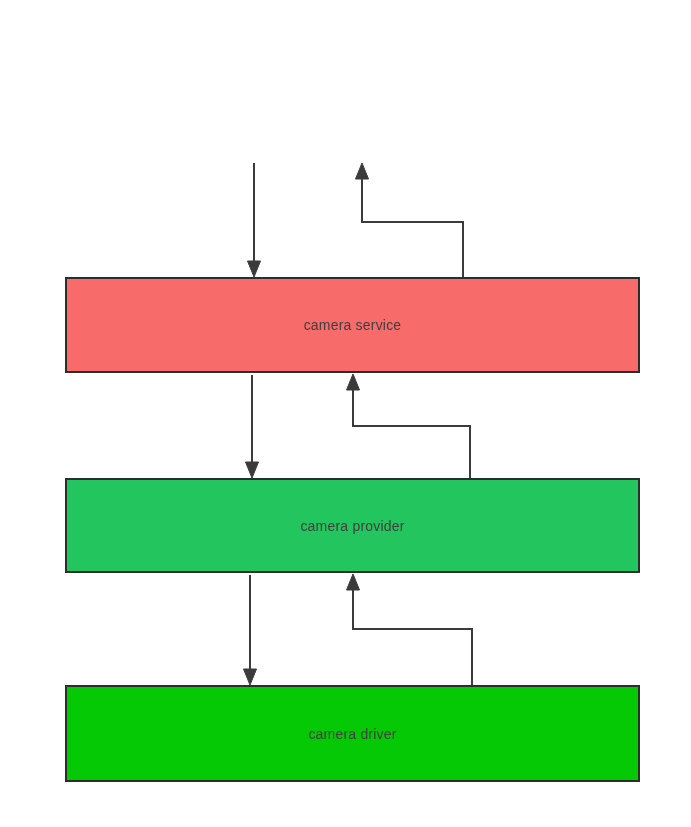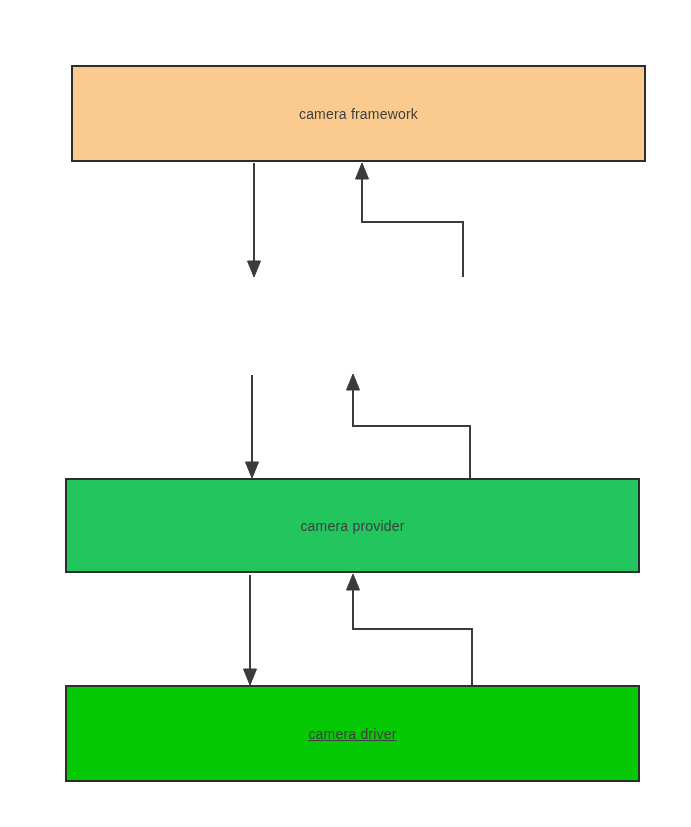--- a/index.html
+++ b/index.html
@@ -80,26 +80,26 @@
       <path class="edge-line" d="M250,575 V670"></path>
       <polygon class="edge-head" points="250,685 243.5,669 256.5,669"></polygon>
     </g>
 
     <g>
       <path class="edge-line" d="M472,685 V629 H353 V589"></path>
       <polygon class="edge-head" points="353,574 346.5,590 359.5,590"></polygon>
     </g>
   </svg>
 
-  <div class="node node-framework" style="background-color: rgb(251, 202, 142);">
-    <span>camera framework</span>
+
+  <div class="node node-service" style="background-color: rgb(247, 107, 107);">
+    <span>camera service</span>
   </div>
-
 
   <div class="node node-provider" style="background-color: #22c55e;">
     <span>camera provider</span>
   </div>
 
-  <div class="node node-driver" style="background-color: rgb(4, 201, 4); text-decoration: underline;">
+  <div class="node node-driver" style="background-color: rgb(4, 201, 4);">
     <span>camera driver</span>
   </div>
 
 </div>
 
 </body></html>

